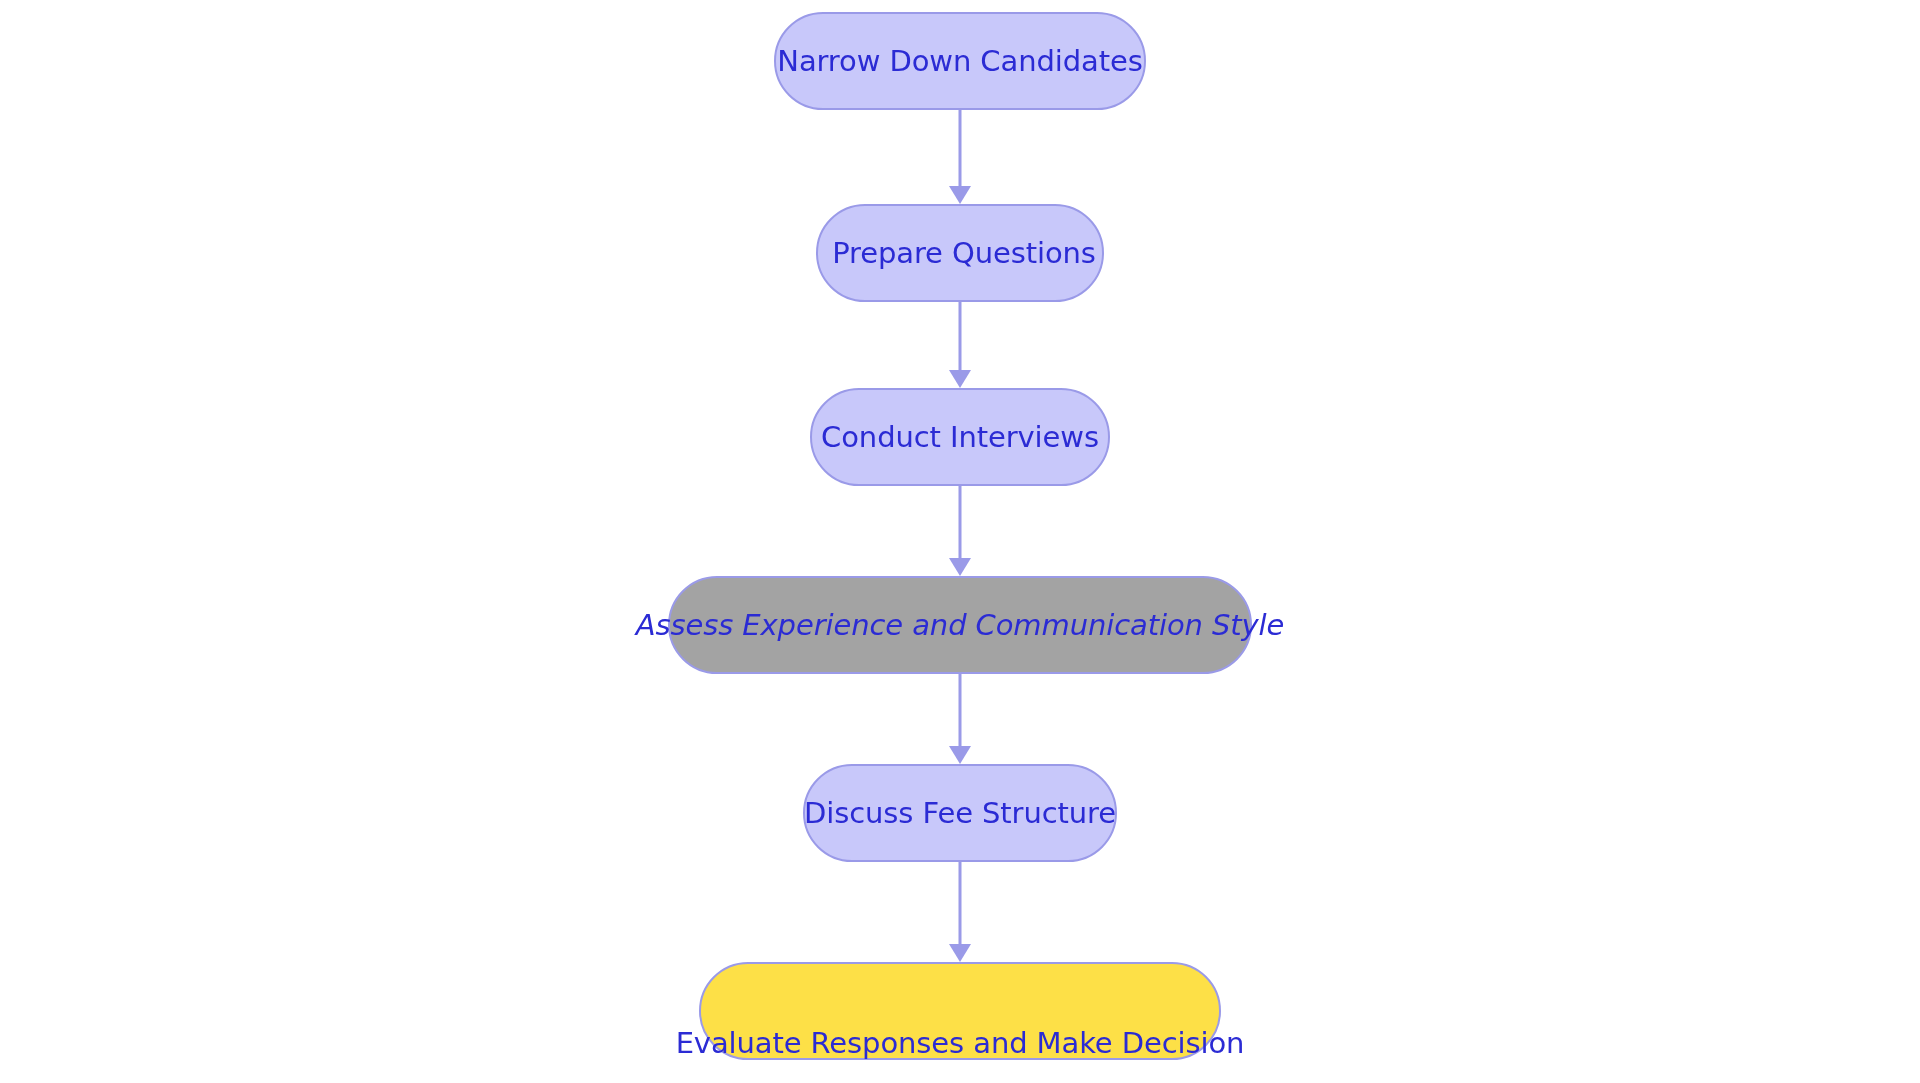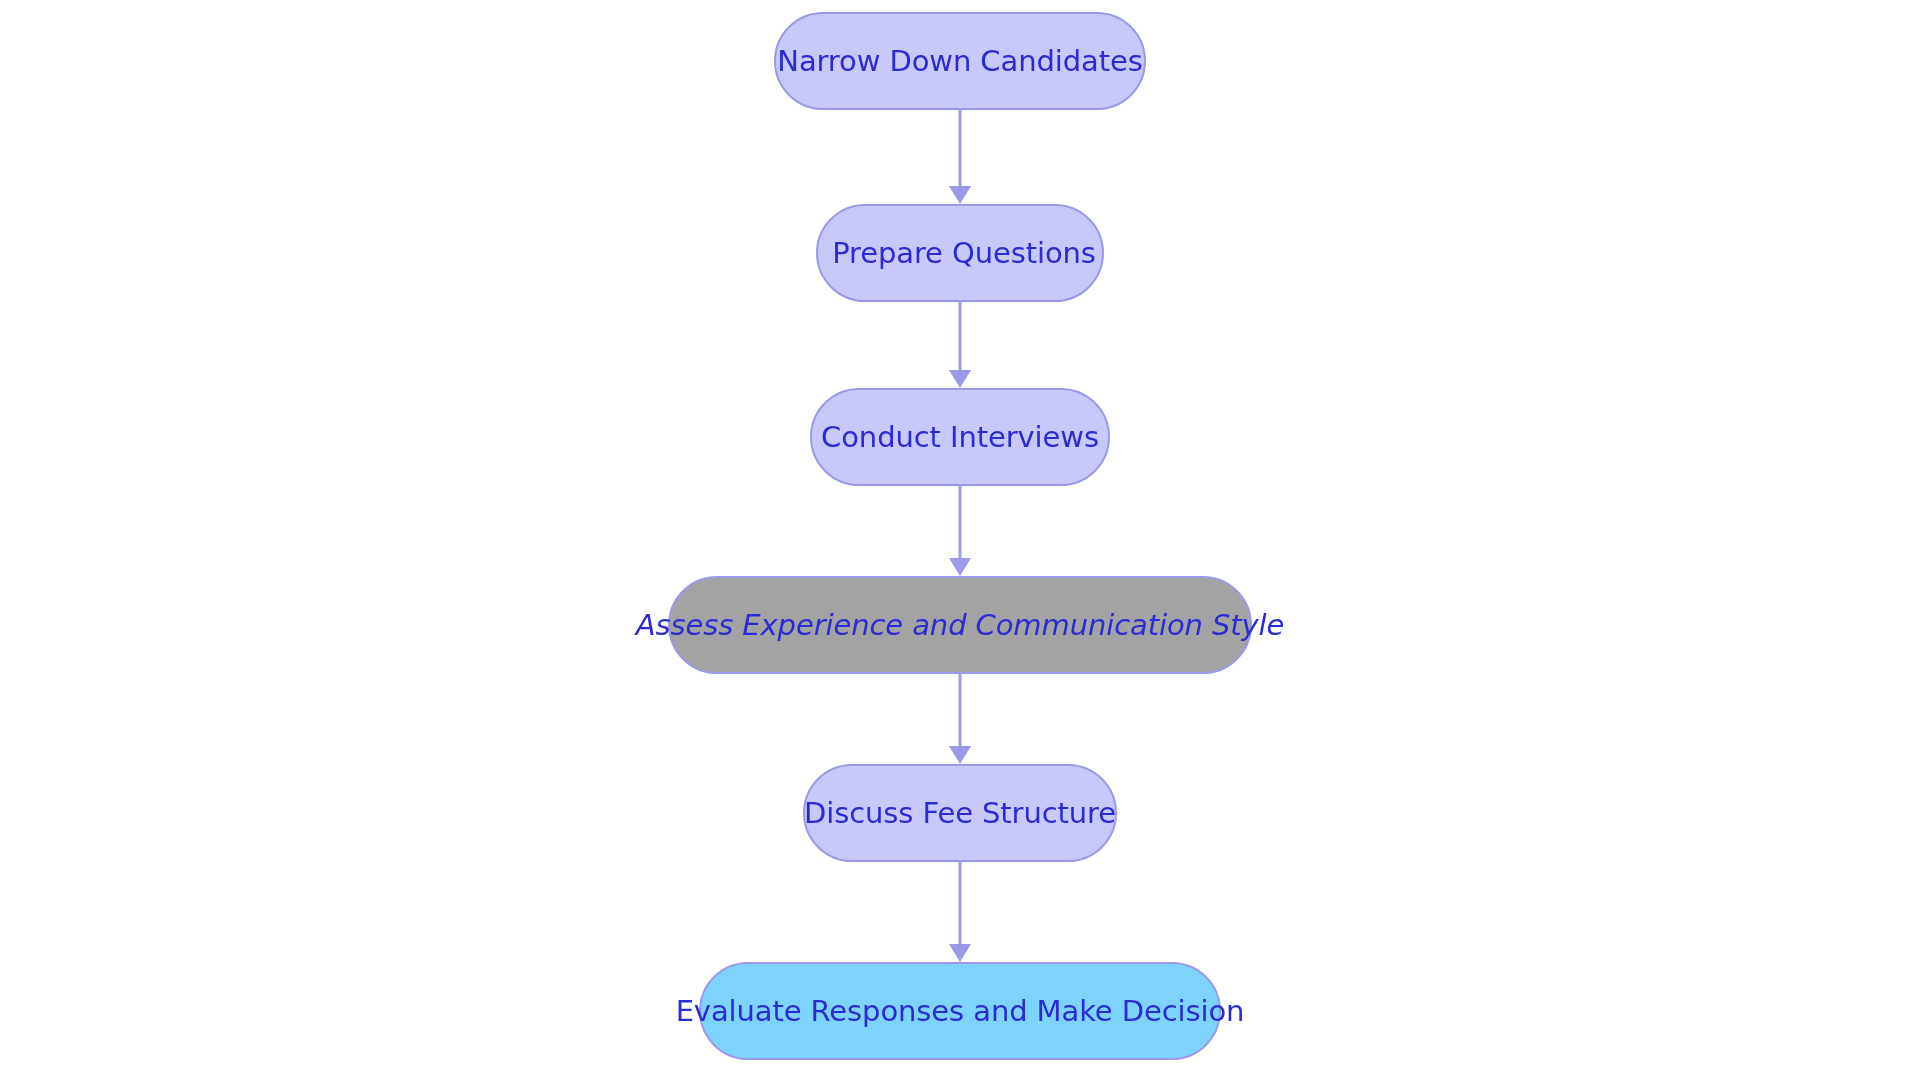--- a/index.html
+++ b/index.html
@@ -150,18 +150,18 @@
 
     <div class="node w-5" style="background: rgb(200, 200, 250); border-color: rgb(154, 154, 232);">
       <span class="node-label" style="color: rgb(43, 43, 212); text-align: center;">Discuss Fee Structure</span>
     </div>
 
     <div class="connector h-5">
       <div class="connector-line" style="background: rgb(154, 154, 232);"></div>
       <div class="connector-arrowhead" style="border-top-color: rgb(154, 154, 232);"></div>
     </div>
 
-    <div class="node w-6" style="background: #7dd3fc; border-color: rgb(154, 154, 232);">
+    <div class="node w-6" style="background: #fde047; border-color: rgb(154, 154, 232); align-items: flex-end;">
       <span class="node-label" style="color: rgb(43, 43, 212);">Evaluate Responses and Make Decision</span>
     </div>
 
   </div>
 </div>
 
 </body></html>

